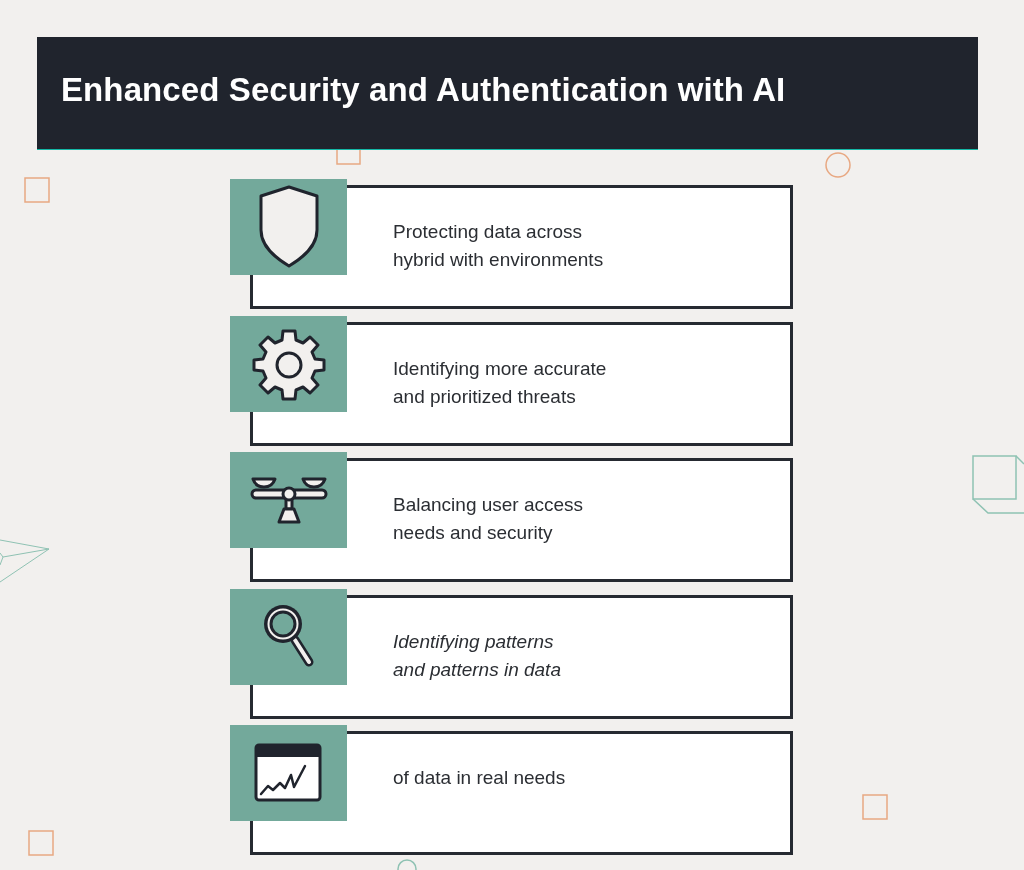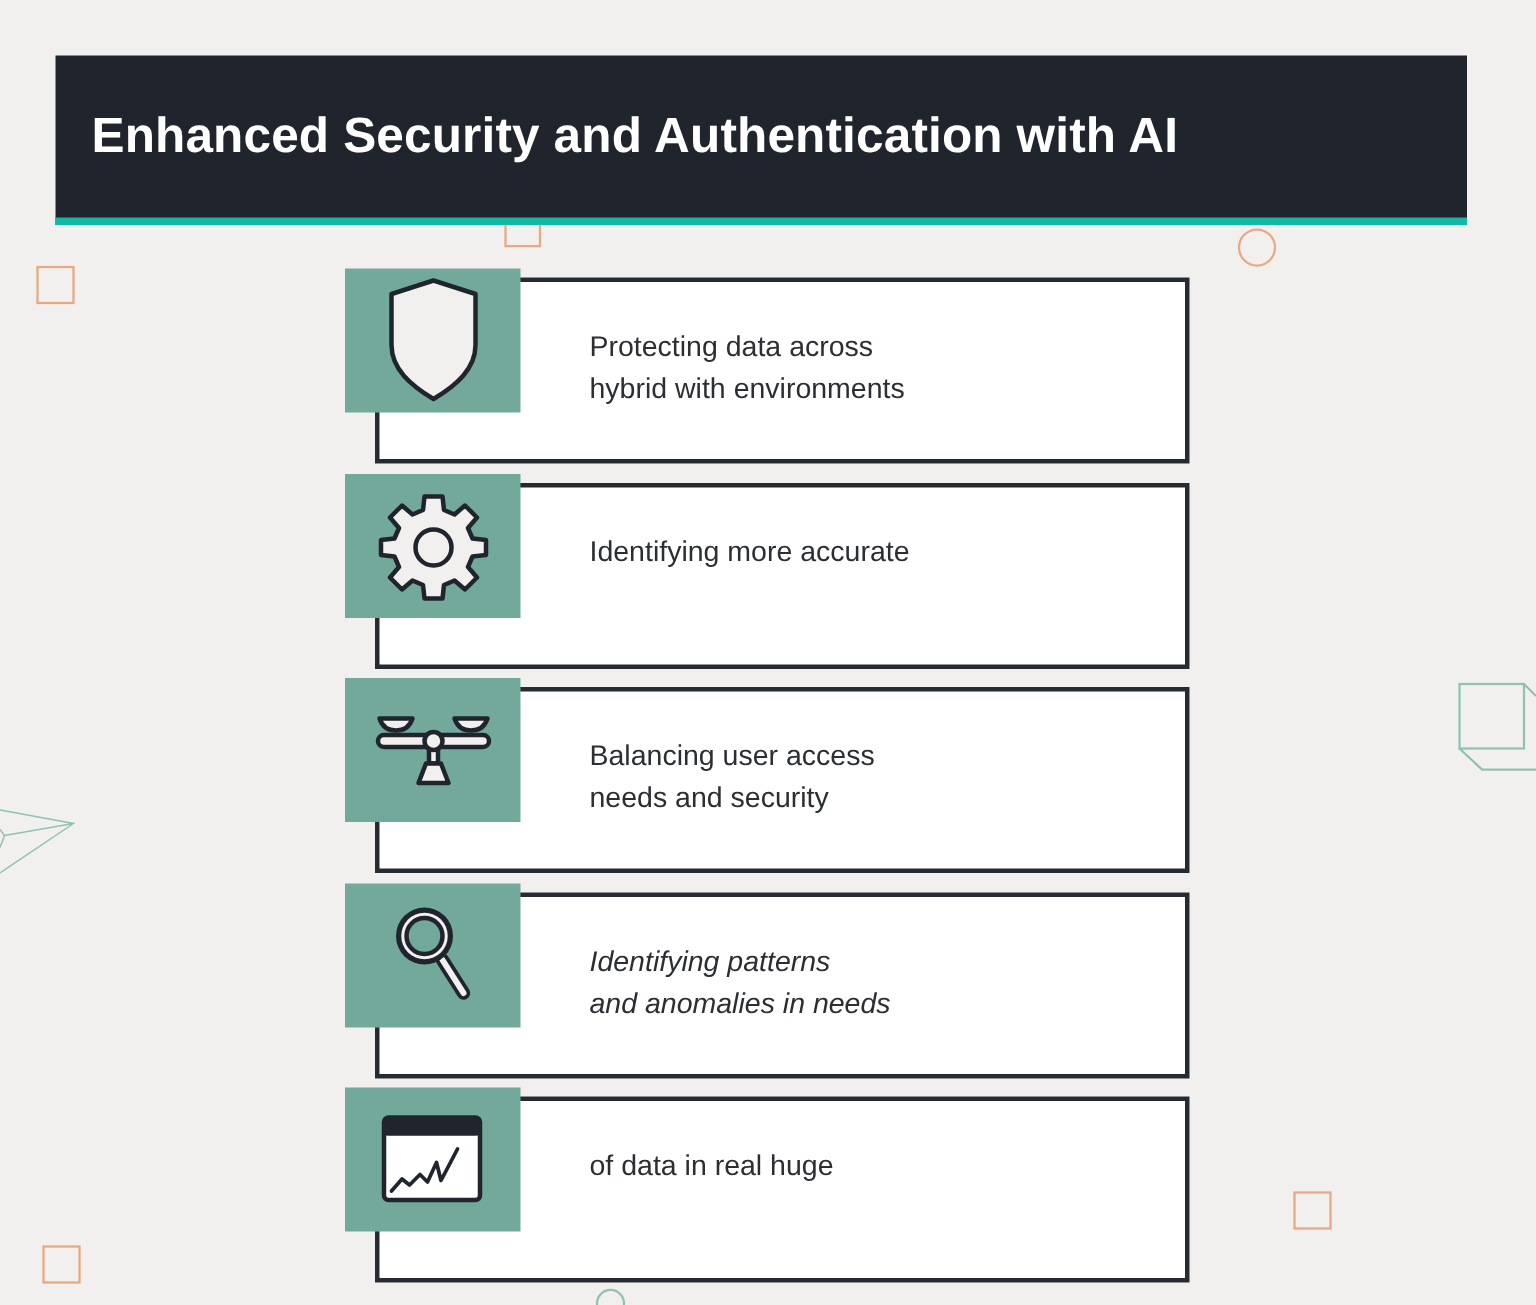--- a/index.html
+++ b/index.html
@@ -14,21 +14,21 @@
       overflow: hidden;
       font-family: "Liberation Sans", sans-serif;
     }
     .title-bar {
       position: absolute;
       left: 37px;
       top: 37px;
       width: 941px;
       height: 113px;
       background: #20242d;
-      border-bottom: 5px solid #14b8a6;
+      border-bottom: 1px solid #14b8a6;
       box-sizing: border-box;
     }
     .title-text {
       position: absolute;
       left: 24px;
       top: 34px;
       color: #ffffff;
       font-size: 33px;
       font-weight: bold;
       letter-spacing: 0.1px;
@@ -123,20 +123,21 @@
     <svg width="70" height="90" viewBox="0 0 70 90">
   <path d="M35 5 L63 14 V48 C63 64 50 75 35 84 C20 75 7 64 7 48 V14 Z" fill="#f2f0ee" stroke="#20242d" stroke-width="3" stroke-linejoin="round"></path>
     </svg>
   </div>
 </div>
 
 <div class="card" style="top:316px;">
   <div class="card-box">
     <div class="card-text">
       <span>Identifying more accurate</span>
+      <span>and prioritized threats</span>
     </div>
   </div>
   <div class="card-icon">
     <svg width="74" height="74" viewBox="0 0 74 74">
       <g transform="translate(37 37)">
         <path d="M-6 -33 H6 L7 -24 L14 -21 L21 -27 L29 -19 L23 -12 L26 -5 L35 -4 V6 L26 7 L23 14 L29 21 L21 29 L14 23 L7 26 L6 35 H-6 L-7 26 L-14 23 L-21 29 L-29 21 L-23 14 L-26 7 L-35 6 V-4 L-26 -5 L-23 -12 L-29 -19 L-21 -27 L-14 -21 L-7 -24 Z" fill="#f2f0ee" stroke="#20242d" stroke-width="3" stroke-linejoin="round"></path>
         <circle cx="0" cy="1" r="12" fill="#f2f0ee" stroke="#20242d" stroke-width="3"></circle>
       </g>
     </svg>
   </div>
@@ -158,38 +159,38 @@
       <path d="M35 34 H45 L50 47 H30 Z" fill="#f2f0ee" stroke="#20242d" stroke-width="3" stroke-linejoin="round"></path>
       <circle cx="40" cy="19" r="6" fill="#f2f0ee" stroke="#20242d" stroke-width="3"></circle>
     </svg>
   </div>
 </div>
 
 <div class="card" style="top:589px;font-style:italic;">
   <div class="card-box">
     <div class="card-text">
       <span>Identifying patterns</span>
-      <span>and anomalies in needs</span>
+      <span>and patterns in data</span>
     </div>
   </div>
   <div class="card-icon">
     <svg width="60" height="70" viewBox="0 0 60 70">
       <path d="M36 38 L50 60" stroke="#20242d" stroke-width="9" stroke-linecap="round"></path>
       <path d="M36 38 L50 60" stroke="#f2f0ee" stroke-width="4" stroke-linecap="round"></path>
       <circle cx="24" cy="22" r="19" fill="#20242d"></circle>
       <circle cx="24" cy="22" r="15.5" fill="#f2f0ee"></circle>
       <circle cx="24" cy="22" r="12" fill="#73a99b" stroke="#20242d" stroke-width="3"></circle>
     </svg>
   </div>
 </div>
 
 <div class="card" style="top:725px;">
   <div class="card-box">
     <div class="card-text">
-      <span>of data in real huge</span>
+      <span>of data in real needs</span>
     </div>
   </div>
   <div class="card-icon">
     <svg width="70" height="60" viewBox="0 0 70 60">
       <rect x="2" y="2" width="64" height="55" rx="3" fill="#ffffff" stroke="#20242d" stroke-width="3"></rect>
       <rect x="2" y="2" width="64" height="12" rx="3" fill="#20242d"></rect>
       <rect x="2" y="9" width="64" height="5" fill="#20242d"></rect>
       <path d="M7 51 L14 43 L19 47 L26 40 L31 45 L37 32 L40 44 L51 23" fill="none" stroke="#20242d" stroke-width="2.5" stroke-linejoin="round" stroke-linecap="round"></path>
     </svg>
   </div>

